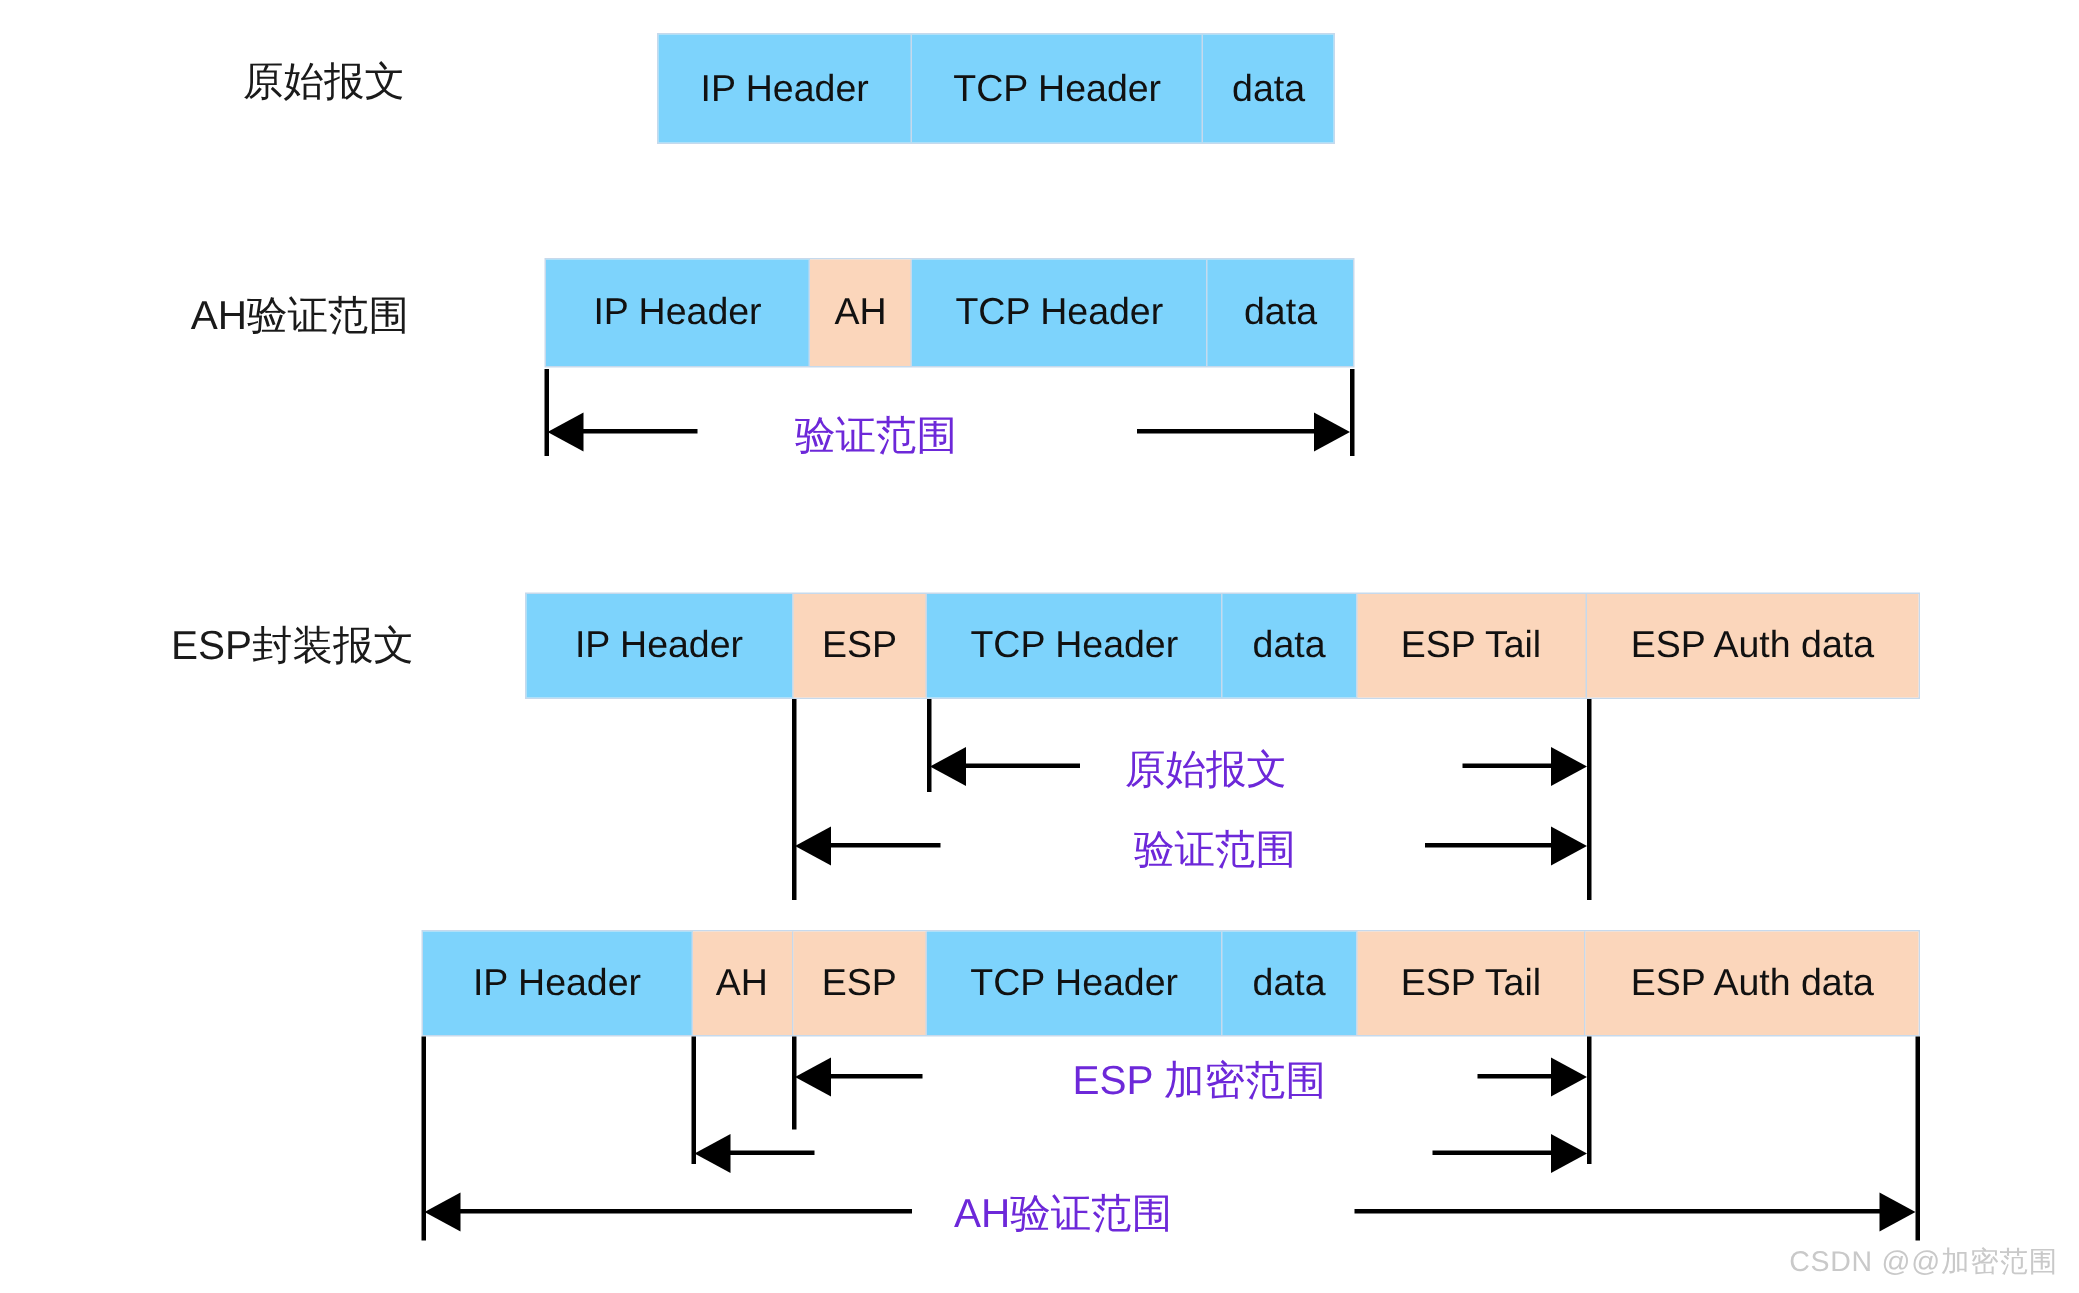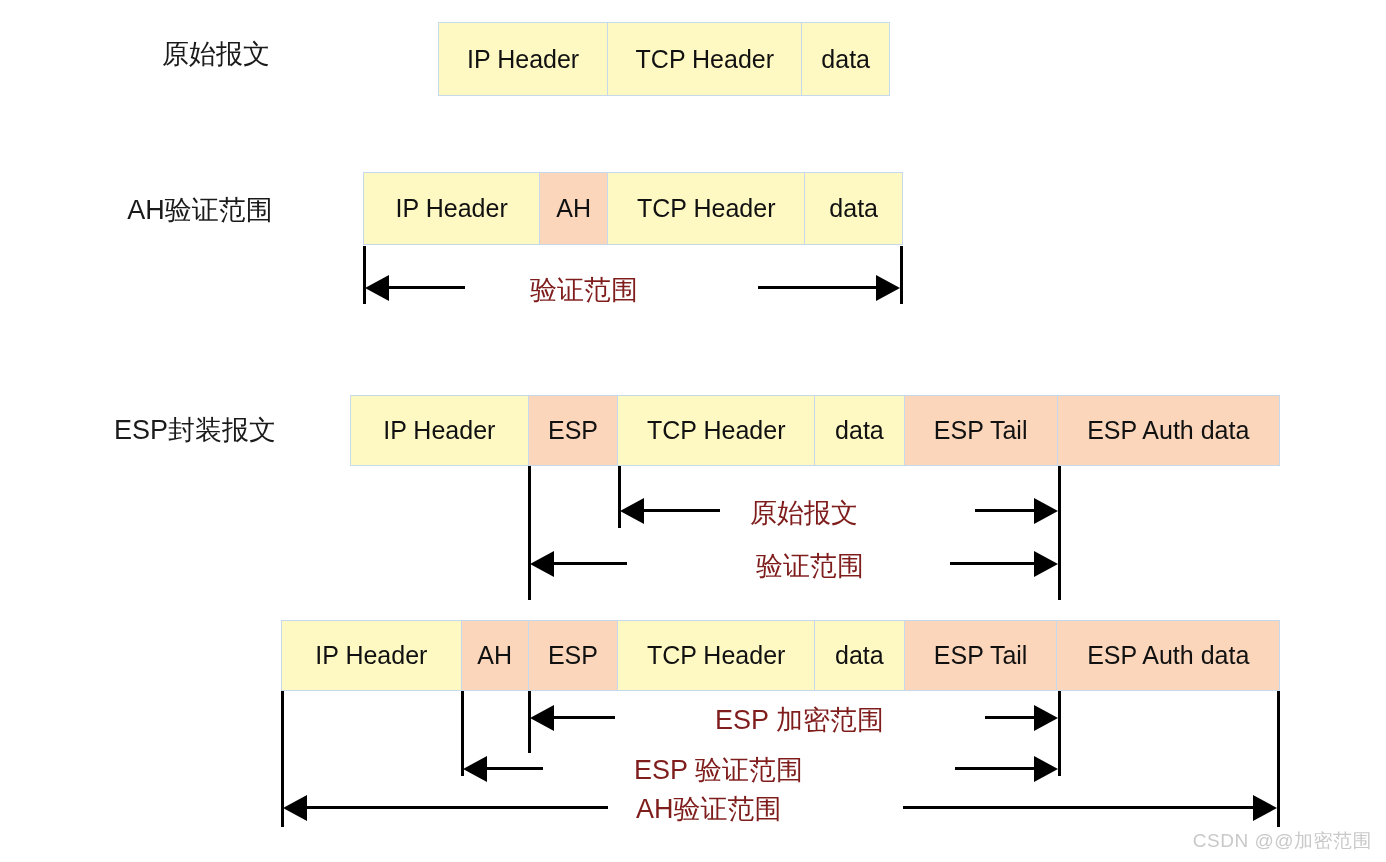--- a/index.html
+++ b/index.html
@@ -42,21 +42,21 @@
     justify-content: center;
     font-size: 25px;
     color: #111111;
     border-right: 1px solid #c6d9ec;
     background: #ececec;
     white-space: nowrap;
     overflow: hidden;
   }
   .cell:last-child { border-right: none; }
   .cell.orange { background: #fbd6bb; }
-  .cell.grey   { background: #fef9c3; }
+  .cell.grey   { background: #7dd3fc; }
 
   
   .vline {
     position: absolute;
     width: 3px;
     background: #000000;
   }
   .hline {
     position: absolute;
     height: 3px;
@@ -68,21 +68,21 @@
     height: 0;
     border-top: 13px solid transparent;
     border-bottom: 13px solid transparent;
   }
   .arrowhead.left  { border-right: 24px solid #000000; }
   .arrowhead.right { border-left: 24px solid #000000; }
 
   .scope-label {
     position: absolute;
     font-size: 27px;
-    color: #7f1d1d;
+    color: #6d28d9;
     white-space: nowrap;
     background: #ffffff;
     padding: 0 6px;
     font-family: "Liberation Sans", "DejaVu Sans", sans-serif;
   }
 
   
   .watermark {
     position: absolute;
     right: 14px;
@@ -170,21 +170,20 @@
   <div class="hline" style="left:535px; top:716px; width:80px;"></div>
   <div class="arrowhead left" style="left:530px; top:705px;"></div>
   <div class="hline" style="left:985px; top:716px; width:53px;"></div>
   <div class="arrowhead right" style="left:1034px; top:705px;"></div>
   <div class="scope-label" style="left:709px; top:702px;">ESP 加密范围</div>
 
   <div class="hline" style="left:468px; top:767px; width:75px;"></div>
   <div class="arrowhead left" style="left:463px; top:756px;"></div>
   <div class="hline" style="left:955px; top:767px; width:83px;"></div>
   <div class="arrowhead right" style="left:1034px; top:756px;"></div>
-  <div class="scope-label" style="left:628px; top:752px;">ESP 验证范围</div>
 
   <div class="hline" style="left:288px; top:806px; width:320px;"></div>
   <div class="arrowhead left" style="left:283px; top:795px;"></div>
   <div class="hline" style="left:903px; top:806px; width:352px;"></div>
   <div class="arrowhead right" style="left:1253px; top:795px;"></div>
   <div class="scope-label" style="left:630px; top:791px;">AH验证范围</div>
 
   <div class="watermark">CSDN @@加密范围</div>
 
 </div>

